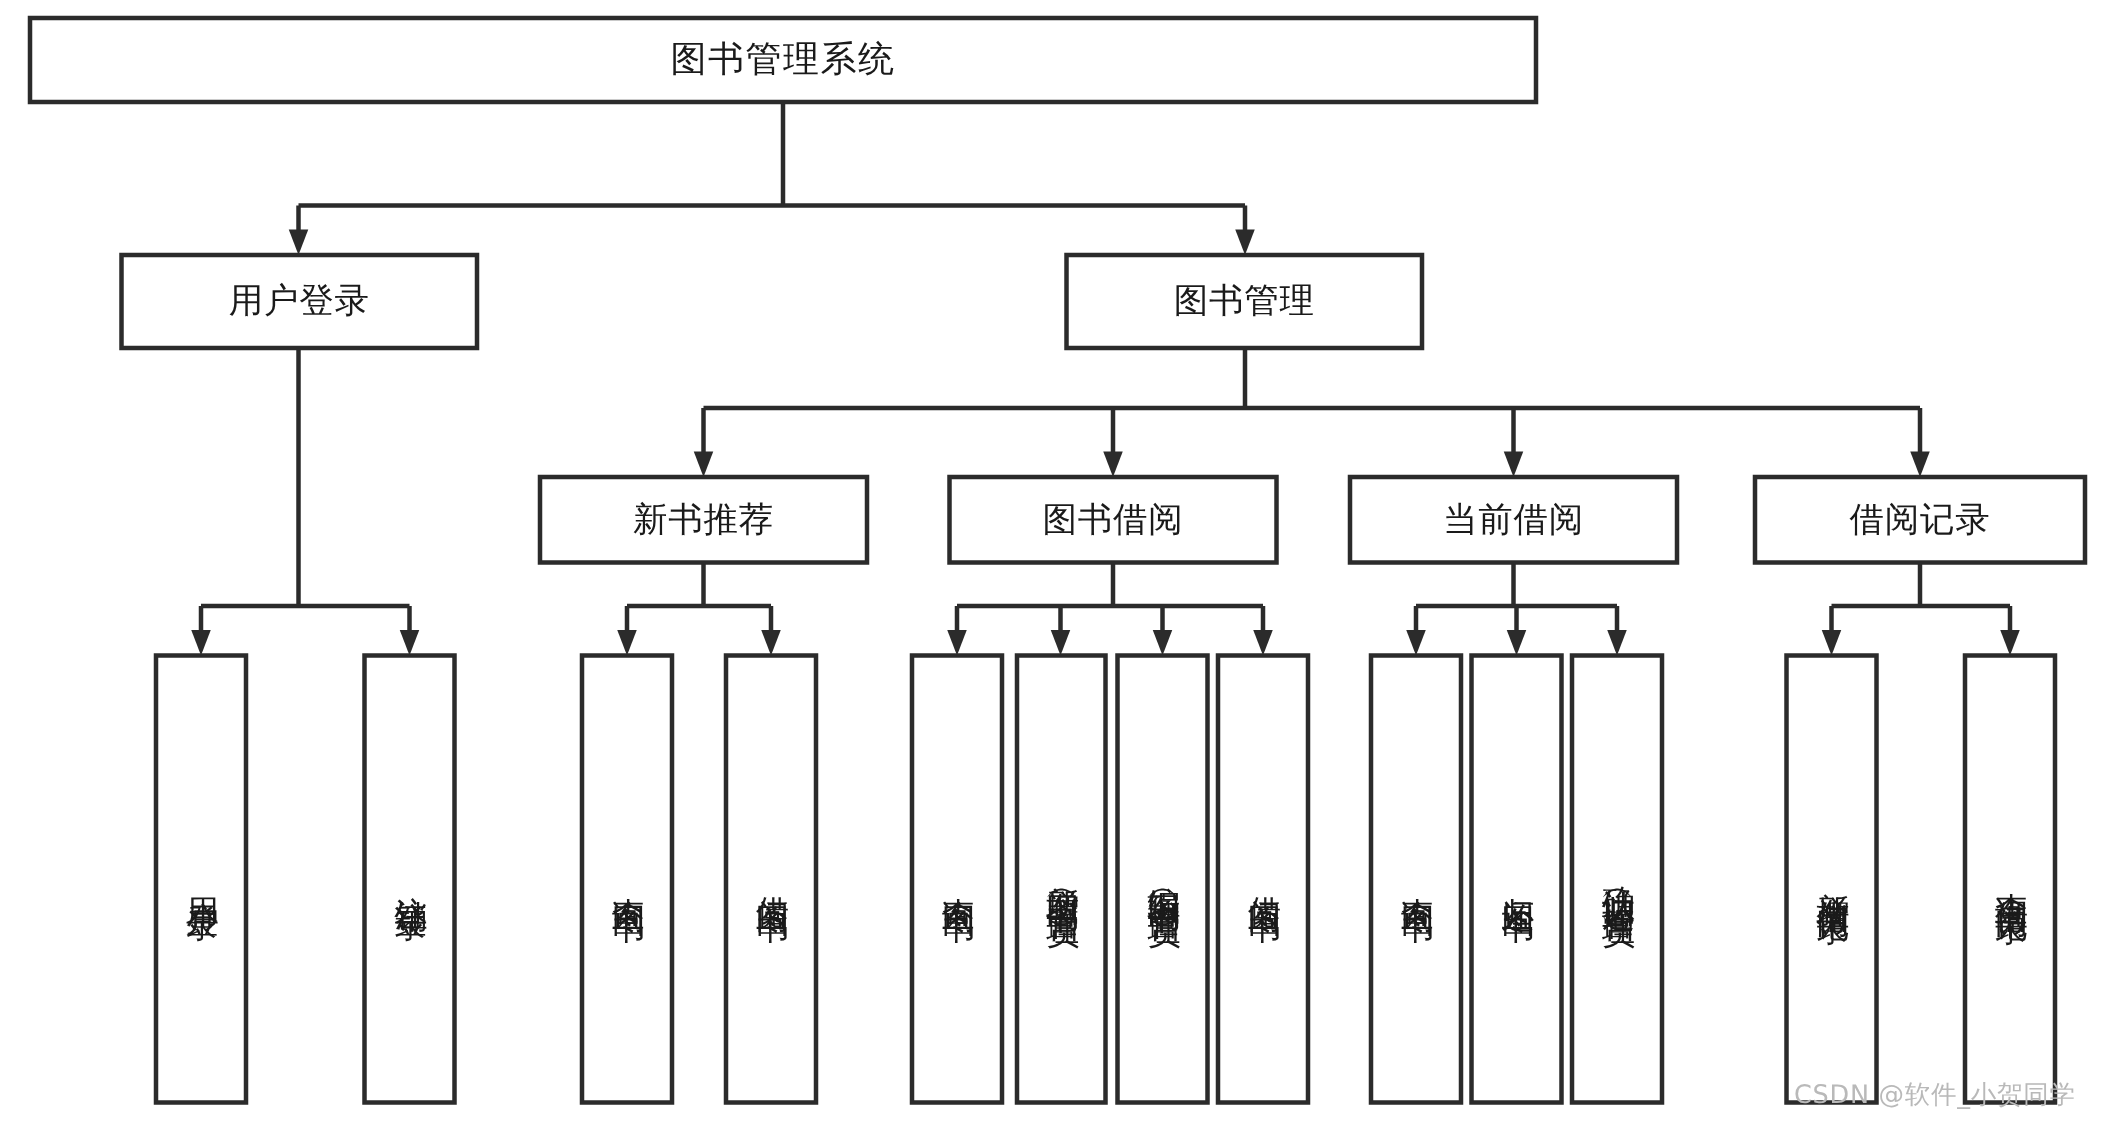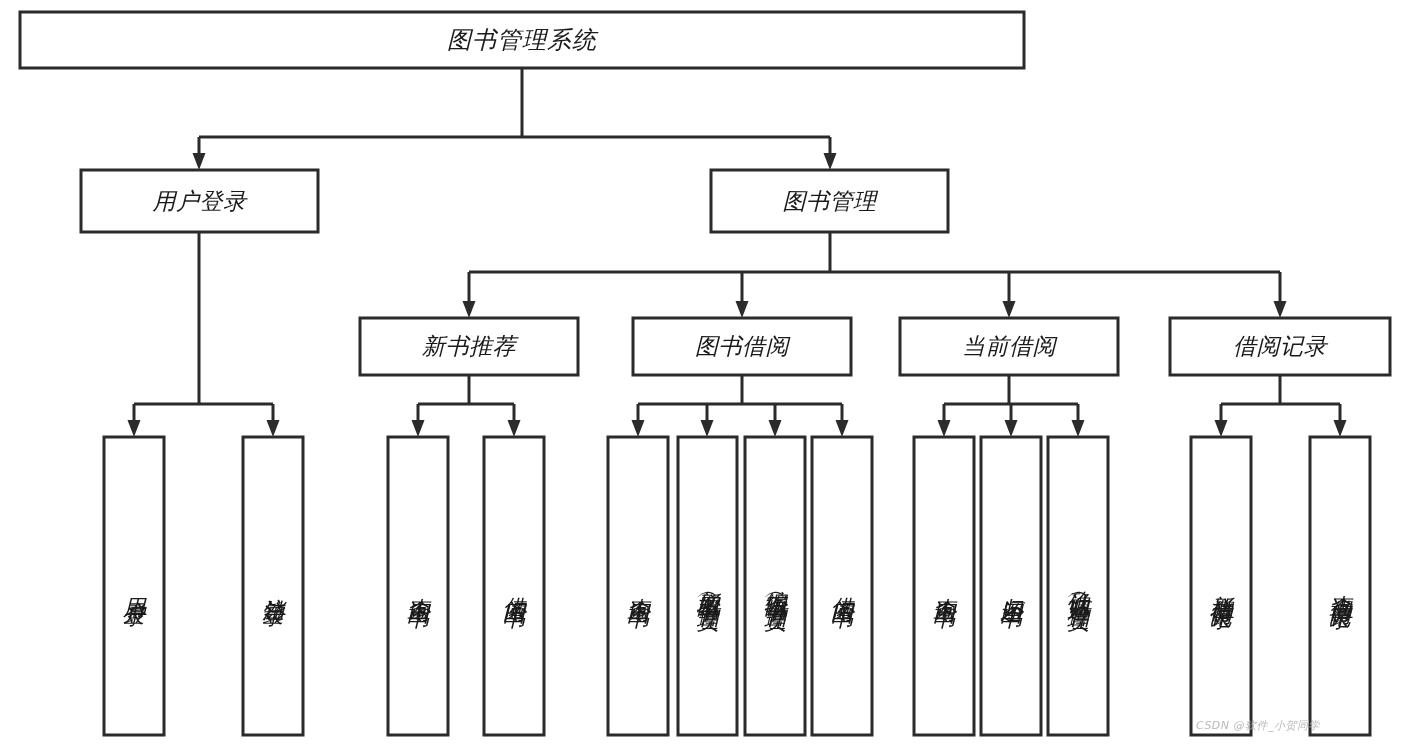--- a/index.html
+++ b/index.html
@@ -12,21 +12,20 @@
     width: 1405px;
     height: 747px;
     font-family: "DejaVu Sans", "Liberation Sans", sans-serif;
     overflow: hidden;
   }
   #diagram-root {
     position: relative;
     width: 1405px;
     height: 747px;
     background: #ffffff;
-    font-style: italic;
   }
   svg.diagram-canvas {
     position: absolute;
     left: 0;
     top: 0;
     width: 1405px;
     height: 747px;
     display: block;
   }
   .node-box {
@@ -75,21 +74,21 @@
     font-size: 22px;
     line-height: 1.18;
     color: #1a1a1a;
     letter-spacing: 3px;
     white-space: nowrap;
     text-align: center;
   }
   .watermark {
     position: absolute;
     font-family: "DejaVu Sans", "Liberation Sans", sans-serif;
-    font-size: 11px;
+    font-size: 17px;
     color: #b9b9b9;
     white-space: nowrap;
     letter-spacing: 0.5px;
   }
 </style>
 </head>
 <body>
 
 <div id="diagram-root">
   <svg class="diagram-canvas" id="diagram-svg" viewBox="0 0 1405 747" xmlns="http://www.w3.org/2000/svg">

